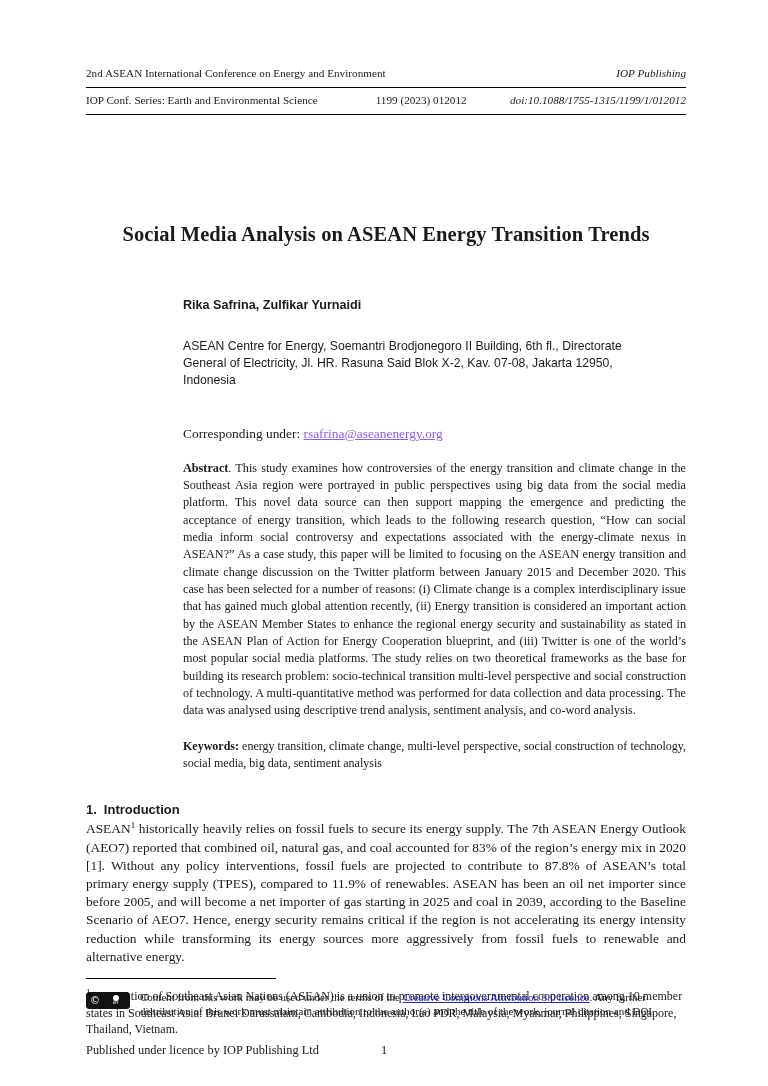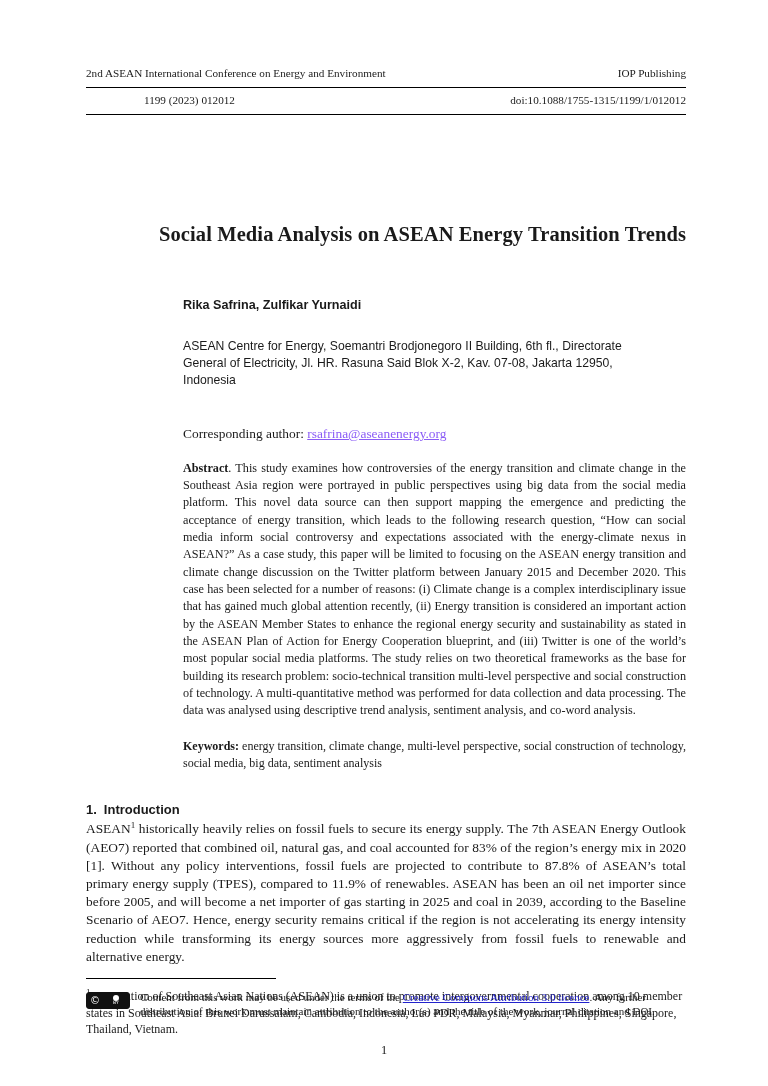--- a/index.html
+++ b/index.html
@@ -44,31 +44,31 @@
     border-bottom: 1px solid #000;
     padding-bottom: 5px;
   }
   .runhead-row.second {
     border-bottom: 1px solid #000;
     padding-top: 5px;
     padding-bottom: 6px;
   }
   .rh-left { white-space: nowrap; }
   .rh-mid  { white-space: nowrap; }
-  .rh-right { white-space: nowrap; }
+  .rh-right { white-space: nowrap; font-style: italic; }
   .runhead-row.second .rh-left { flex: 0 0 auto; }
   .runhead-row.second .rh-mid  { margin-left: 58px; }
   .runhead-row.second .rh-right { margin-left: auto; }
 
   
   .title {
     margin-top: 108px;
     font-size: 20.5px;
     font-weight: bold;
-    text-align: right;
+    text-align: center;
     letter-spacing: 0.1px;
   }
 
   
   .authors {
     margin-top: 52px;
     margin-left: 97px;
     font-family: "Liberation Sans", sans-serif;
     font-size: 12.6px;
     font-weight: bold;
@@ -225,33 +225,34 @@
 <div class="page">
 
   <div class="content">
 
     <div class="runhead">
       <div class="runhead-row first">
         <span class="rh-left">2nd ASEAN International Conference on Energy and Environment</span>
         <span class="rh-right">IOP Publishing</span>
       </div>
       <div class="runhead-row second">
+        <span class="rh-left">IOP Conf. Series: Earth and Environmental Science</span>
         <span class="rh-mid">1199 (2023) 012012</span>
         <span class="rh-right">doi:10.1088/1755-1315/1199/1/012012</span>
       </div>
     </div>
 
     <div class="title">Social Media Analysis on ASEAN Energy Transition Trends</div>
 
     <div class="authors">Rika Safrina, Zulfikar Yurnaidi</div>
 
     <div class="affiliation">ASEAN Centre for Energy, Soemantri Brodjonegoro II Building, 6th fl., Directorate General of Electricity, Jl. HR. Rasuna Said Blok X-2, Kav. 07-08, Jakarta 12950, Indonesia</div>
 
     <div class="corresponding">
-      <span>Corresponding author: </span><a href="#">rsafrina@aseanenergy.org</a>
+      <span>Corresponding under: </span><a href="#">rsafrina@aseanenergy.org</a>
     </div>
 
     <div class="abstract">
       <b>Abstract</b><span>. This study examines how controversies of the energy transition and climate change in the Southeast Asia region were portrayed in public perspectives using big data from the social media platform. This novel data source can then support mapping the emergence and predicting the acceptance of energy transition, which leads to the following research question, “How can social media inform social controversy and expectations associated with the energy-climate nexus in ASEAN?” As a case study, this paper will be limited to focusing on the ASEAN energy transition and climate change discussion on the Twitter platform between January 2015 and December 2020. This case has been selected for a number of reasons: (i) Climate change is a complex interdisciplinary issue that has gained much global attention recently, (ii) Energy transition is considered an important action by the ASEAN Member States to enhance the regional energy security and sustainability as stated in the ASEAN Plan of Action for Energy Cooperation blueprint, and (iii) Twitter is one of the world’s most popular social media platforms. The study relies on two theoretical frameworks as the base for building its research problem: socio-technical transition multi-level perspective and social construction of technology. A multi-quantitative method was performed for data collection and data processing. The data was analysed using descriptive trend analysis, sentiment analysis, and co-word analysis.</span>
     </div>
 
     <div class="keywords">
       <b>Keywords:</b><span> energy transition, climate change, multi-level perspective, social construction of technology, social media, big data, sentiment analysis</span>
     </div>
 
@@ -277,15 +278,16 @@
       <div class="cc-right">
         <div class="cc-person"></div>
         <div class="cc-by">BY</div>
       </div>
     </div>
     <div class="license-text">
       <span>Content from this work may be used under the terms of the </span><a href="#">Creative Commons Attribution 3.0 licence</a><span>. Any further distribution of this work must maintain attribution to the author(s) and the title of the work, journal citation and DOI.</span>
     </div>
   </div>
 
+  <div class="publisher-line">Published under licence by IOP Publishing Ltd</div>
   <div class="page-number">1</div>
 
 </div>
 
 </body></html>

